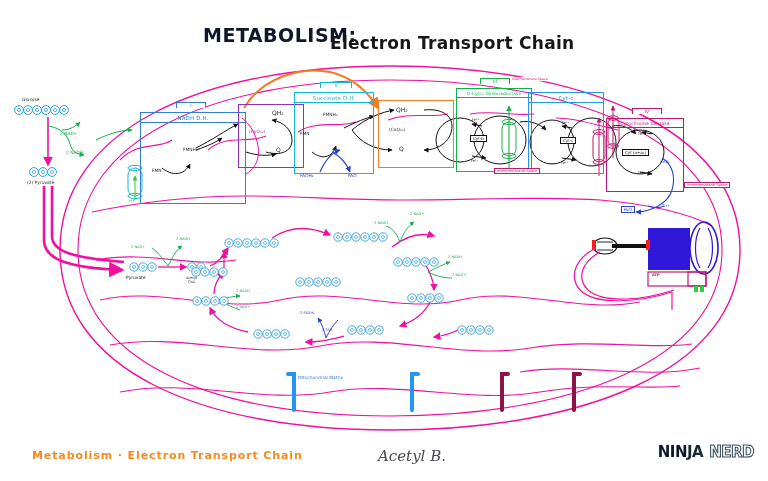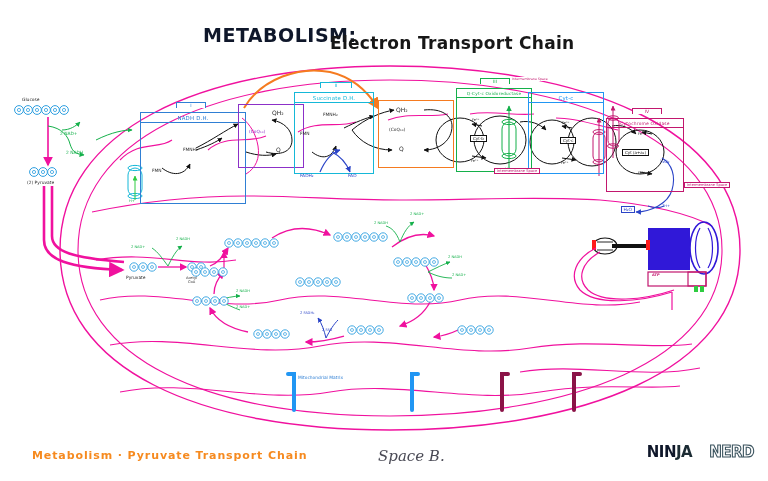--- a/index.html
+++ b/index.html
@@ -512,19 +512,19 @@
   <div class="t xs lbl-green" style="left:236px;top:306px;">2 NAD+</div>
   <div class="t xs lbl-bluedk" style="left:300px;top:312px;">2 FADH₂</div>
   <div class="t xs lbl-bluedk" style="left:322px;top:329px;">2 FAD</div>
 
   <div class="boxlbl" style="left:494px;top:168px;color:#c2176e;">Intermembrane Space</div>
   <div class="boxlbl" style="left:510px;top:77px;color:#c2176e;border:none;font-size:3.2px;">Intermembrane Space</div>
   <div class="boxlbl" style="left:684px;top:182px;color:#c2176e;">Intermembrane Space</div>
   <div class="t lbl sm lbl-blue" style="left:298px;top:376px;">Mitochondrial Matrix</div>
   <div class="t xs lbl-magenta" style="left:652px;top:274px;font-weight:bold;">ATP</div>
 
-  <div class="t footer-title" style="left:32px;top:450px;">Metabolism · Pyruvate Transport Chain</div>
-  <div class="t sig" style="left:378px;top:449px;">Space B.</div>
+  <div class="t footer-title" style="left:32px;top:450px;">Metabolism · Electron Transport Chain</div>
+  <div class="t sig" style="left:378px;top:449px;">Acetyl B.</div>
   <div class="logo">
-    <span class="nin">NIN</span><span class="ja">JA</span><span class="nerd" style="margin-left:17px;">NERD</span>
+    <span class="nin">NIN</span><span class="ja">JA</span><span class="nerd" style="margin-left:6px;">NERD</span>
   </div>
 
 </div>
 
 </body></html>

